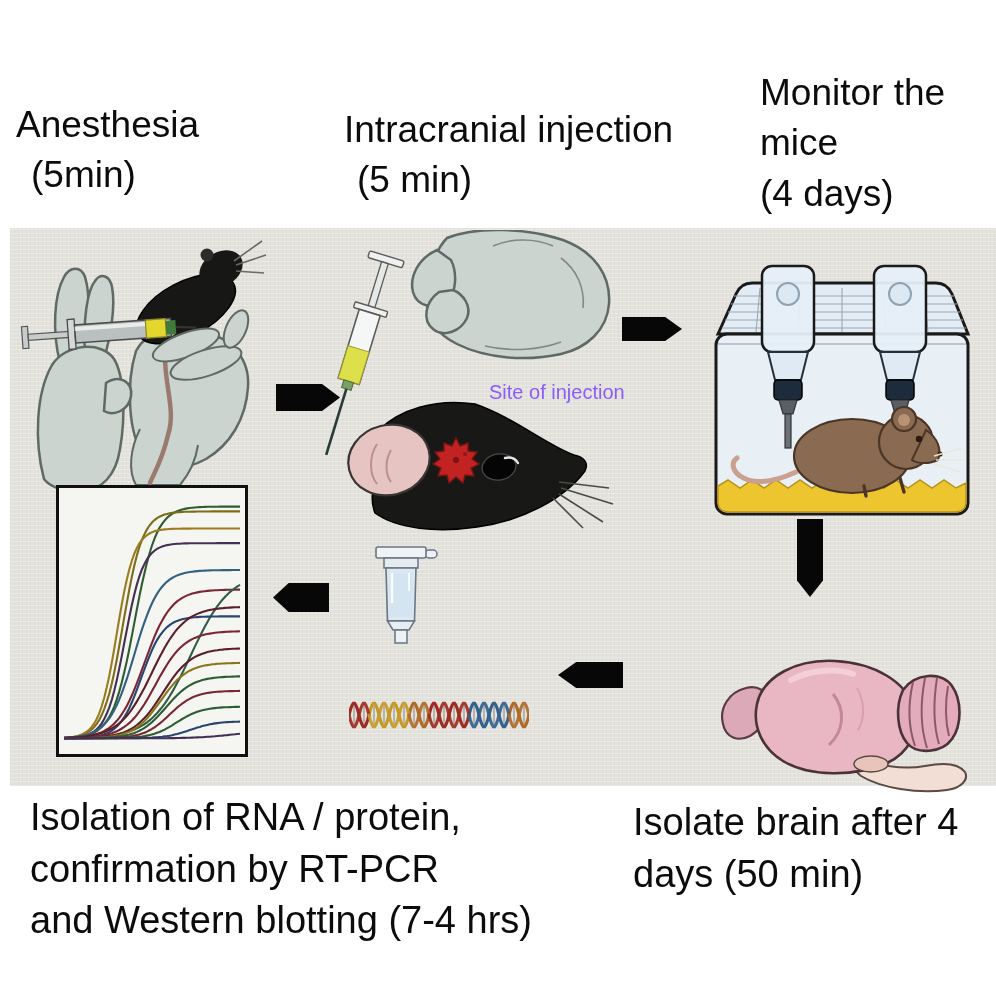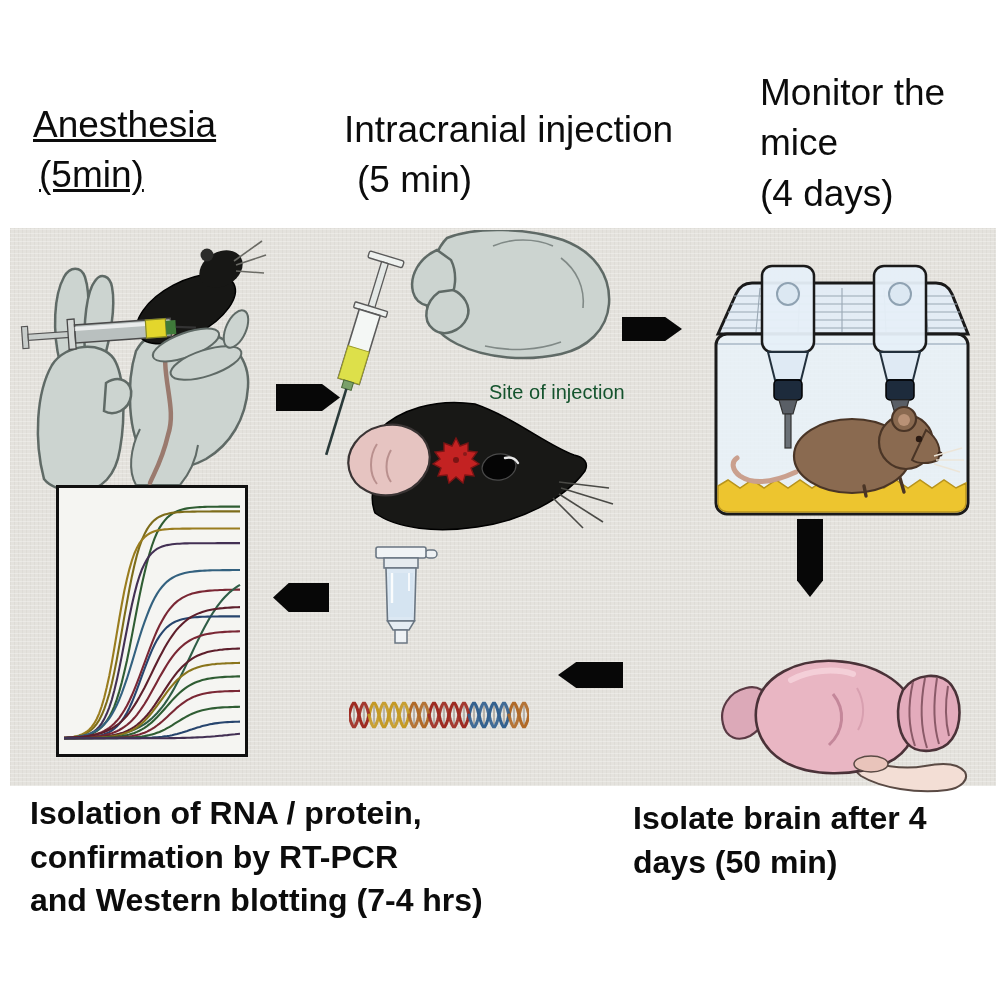--- a/index.html
+++ b/index.html
@@ -10,30 +10,30 @@
   }
   .panel{
     position:absolute;left:10px;top:228px;width:986px;height:558px;
     background-color:#e4e2dd;
     background-image:
       repeating-linear-gradient(0deg, rgba(255,255,255,.28) 0 1px, rgba(0,0,0,0) 1px 4px),
       repeating-linear-gradient(90deg, rgba(170,166,156,.10) 0 1px, rgba(0,0,0,0) 1px 4px);
   }
   .step-label{position:absolute;font-size:37px;line-height:1.36;letter-spacing:0;}
   .step-label span{display:block;white-space:nowrap;}
-  .lbl-anesthesia{left:33px;top:100px;text-decoration:underline;}
-  .lbl-anesthesia span:nth-child(2){padding-left:6px;}
+  .lbl-anesthesia{left:16px;top:100px;}
+  .lbl-anesthesia span:nth-child(2){padding-left:6px;margin-left:9px;}
   .lbl-injection{left:344px;top:105px;}
   .lbl-injection span:nth-child(2){padding-left:13px;}
   .lbl-monitor{left:760px;top:68px;}
-  .caption{position:absolute;font-size:32px;line-height:1.36;font-weight:bold;}
+  .caption{position:absolute;font-size:38px;line-height:1.36;}
   .caption span{display:block;white-space:nowrap;}
   .cap-left{left:30px;top:792px;}
   .cap-right{left:633px;top:797px;}
-  .site-label{position:absolute;left:489px;top:381px;font-size:20px;white-space:nowrap;color:#14532d;}
+  .site-label{position:absolute;left:489px;top:381px;font-size:20px;white-space:nowrap;color:#8b5cf6;}
   .ill{position:absolute;}
   .arrow{position:absolute;background:#070707;}
   .arrow-right{clip-path:polygon(0 0,72% 0,100% 50%,72% 100%,0 100%);}
   .arrow-left{clip-path:polygon(28% 0,100% 0,100% 100%,28% 100%,0 50%);}
   .arrow-down{clip-path:polygon(0 0,100% 0,100% 79%,50% 100%,0 79%);}
   .qpcr-box{
     position:absolute;left:56px;top:485px;width:186px;height:266px;
     background:#f5f5f2;border:3px solid #101010;box-sizing:content-box;
   }
 </style>

